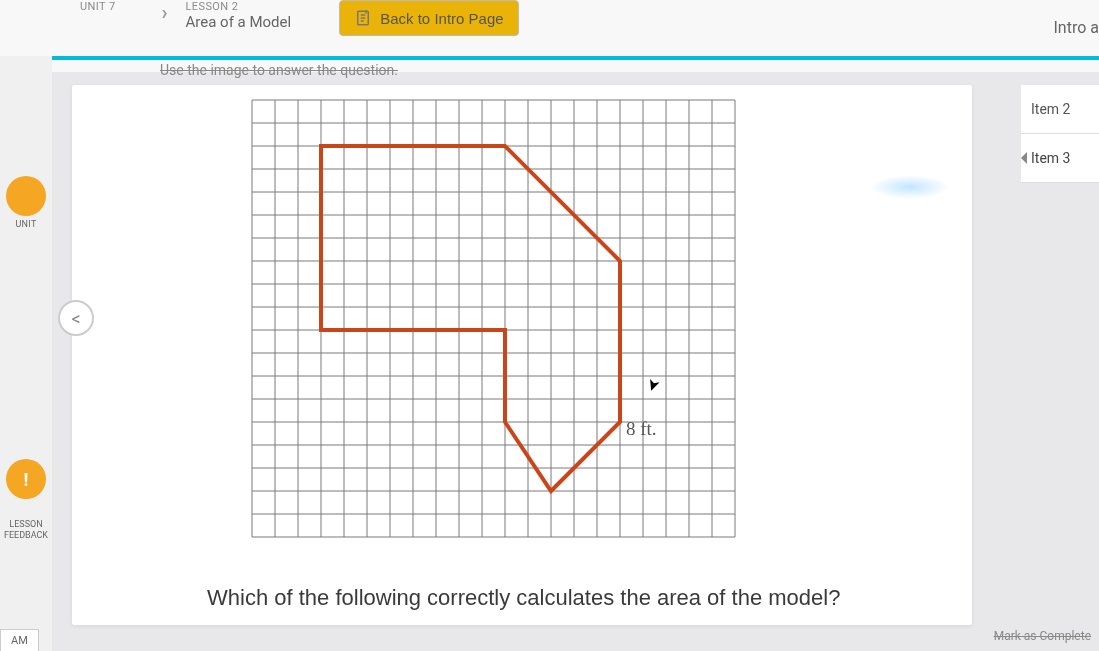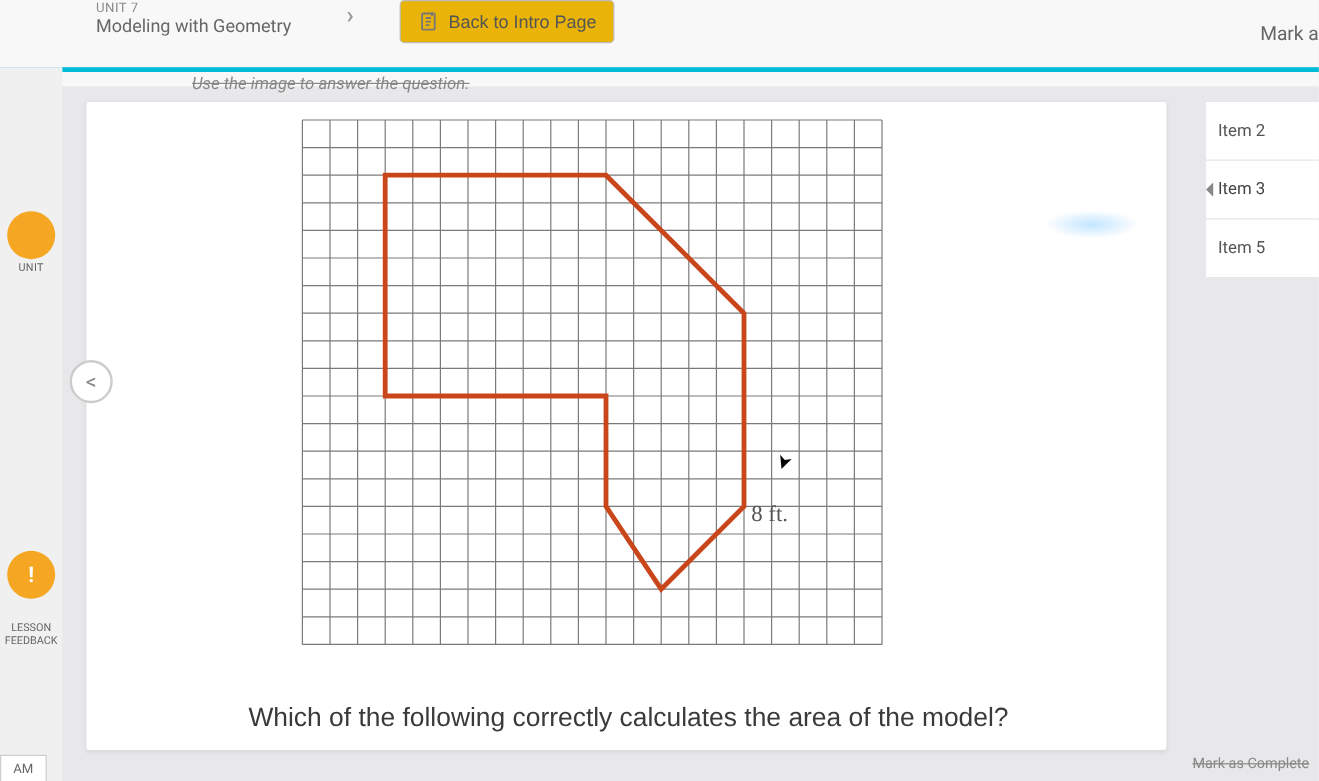--- a/index.html
+++ b/index.html
@@ -65,21 +65,20 @@
   top: 56px; left: 0; right: 0;
   height: 4px;
   background: #00bcd4;
 }
 .cutoff-text {
   position: absolute;
   top: 62px;
   left: 160px;
   color: #888;
   font-size: 14px;
-  font-style: italic;
   text-decoration: line-through;
 }
 .left-rail {
   position: absolute;
   left: 0; top: 56px; bottom: 0;
   width: 52px;
   background: #f0f0f0;
   display: flex;
   flex-direction: column;
   align-items: center;
@@ -158,21 +157,21 @@
   left: 135px;
   top: 500px;
   font-family: Liberation Sans, sans-serif;
   font-size: 22px;
   color: #3a3a3a;
 }
 .item-list {
   position: absolute;
   right: 0;
   top: 85px;
-  width: 94px;
+  width: 78px;
   margin-left: 20px;
 }
 .item {
   background: #fff;
   border-bottom: 1px solid #e0e0e0;
   padding: 16px 10px;
   font-size: 14px;
   color: #555;
   position: relative;
   cursor: pointer;
@@ -211,34 +210,37 @@
   background:radial-gradient(ellipse, rgba(80,180,255,.35), transparent 70%);
   border-radius:50%;
 }
 </style>
 </head>
 <body>
 
 <div class="header">
   <div class="crumb">
     <span class="crumb-top">UNIT 7</span>
-    <span class="crumb-main">Modeling with Geometry</span>
   </div>
   <span class="chev-sep">›</span>
+  <div class="crumb">
+    <span class="crumb-top">LESSON 2</span>
+    <span class="crumb-main">Area of a Model</span>
+  </div>
   <button class="back-btn">
     <svg width="18" height="18" viewBox="0 0 24 24" fill="none" stroke="#777" stroke-width="2">
       <rect x="5" y="3" width="14" height="18" rx="1"></rect>
       <line x1="9" y1="8" x2="15" y2="8"></line>
         <line x1="9" y1="12" x2="15" y2="12"></line>
         <line x1="9" y1="16" x2="13" y2="16"></line>
       <line x1="16" y1="2" x2="16" y2="6" stroke-width="2"></line>
     </svg>
     <span>Back to Intro Page</span>
   </button>
-  <span class="mark-link">Mark a</span>
+  <span class="mark-link">Intro a</span>
 </div>
 
 <div class="cyan-bar"></div>
 <div class="cutoff-text">Use the image to answer the question.</div>
 
 <div class="left-rail">
   <div class="rail-yellow"></div>
   <div class="rail-label">UNIT</div>
   <div class="rail-bubble">
     <span>!</span>
@@ -307,17 +309,16 @@
   <div class="question">Which of the following correctly calculates the area of the model?</div>
 </div>
 
 <div class="prev-circle">
   <span>&lt;</span>
 </div>
 
 <div class="item-list">
   <div class="item">Item 2</div>
   <div class="item active">Item 3</div>
-  <div class="item">Item 5</div>
 </div>
 
 <div class="glare" style="left:870px;top:175px"></div>
 <div class="mark-complete">Mark as Complete</div>
 
 </body></html>

